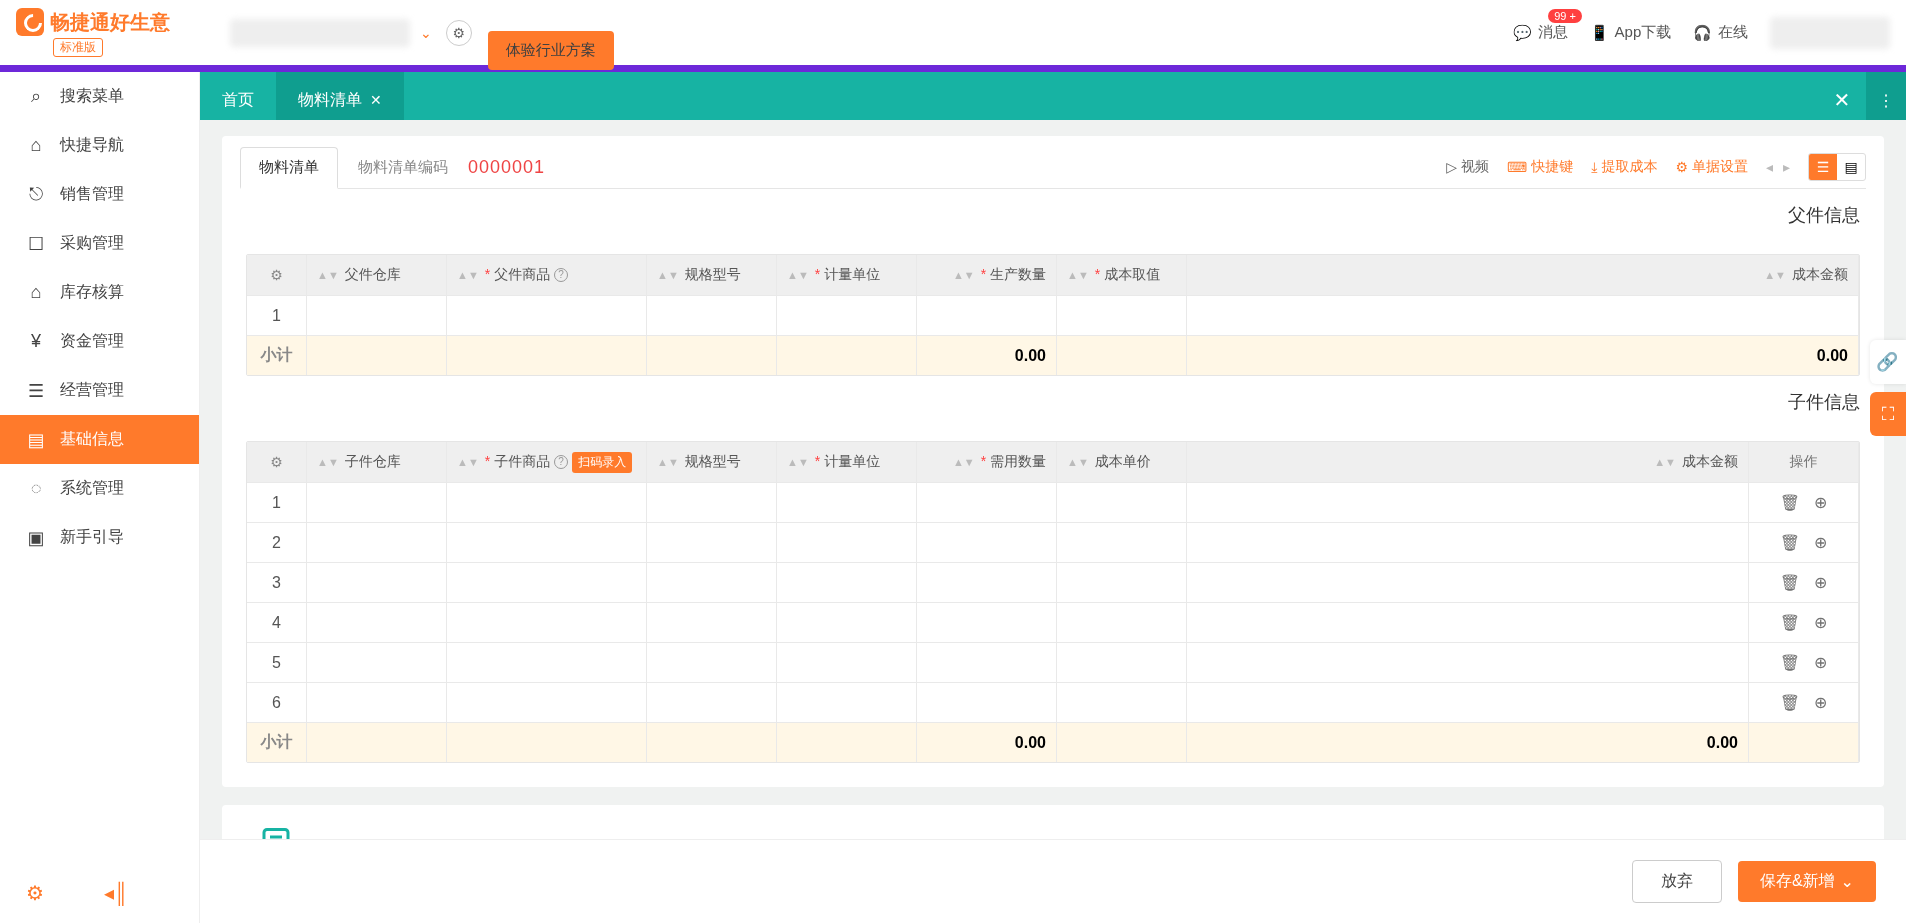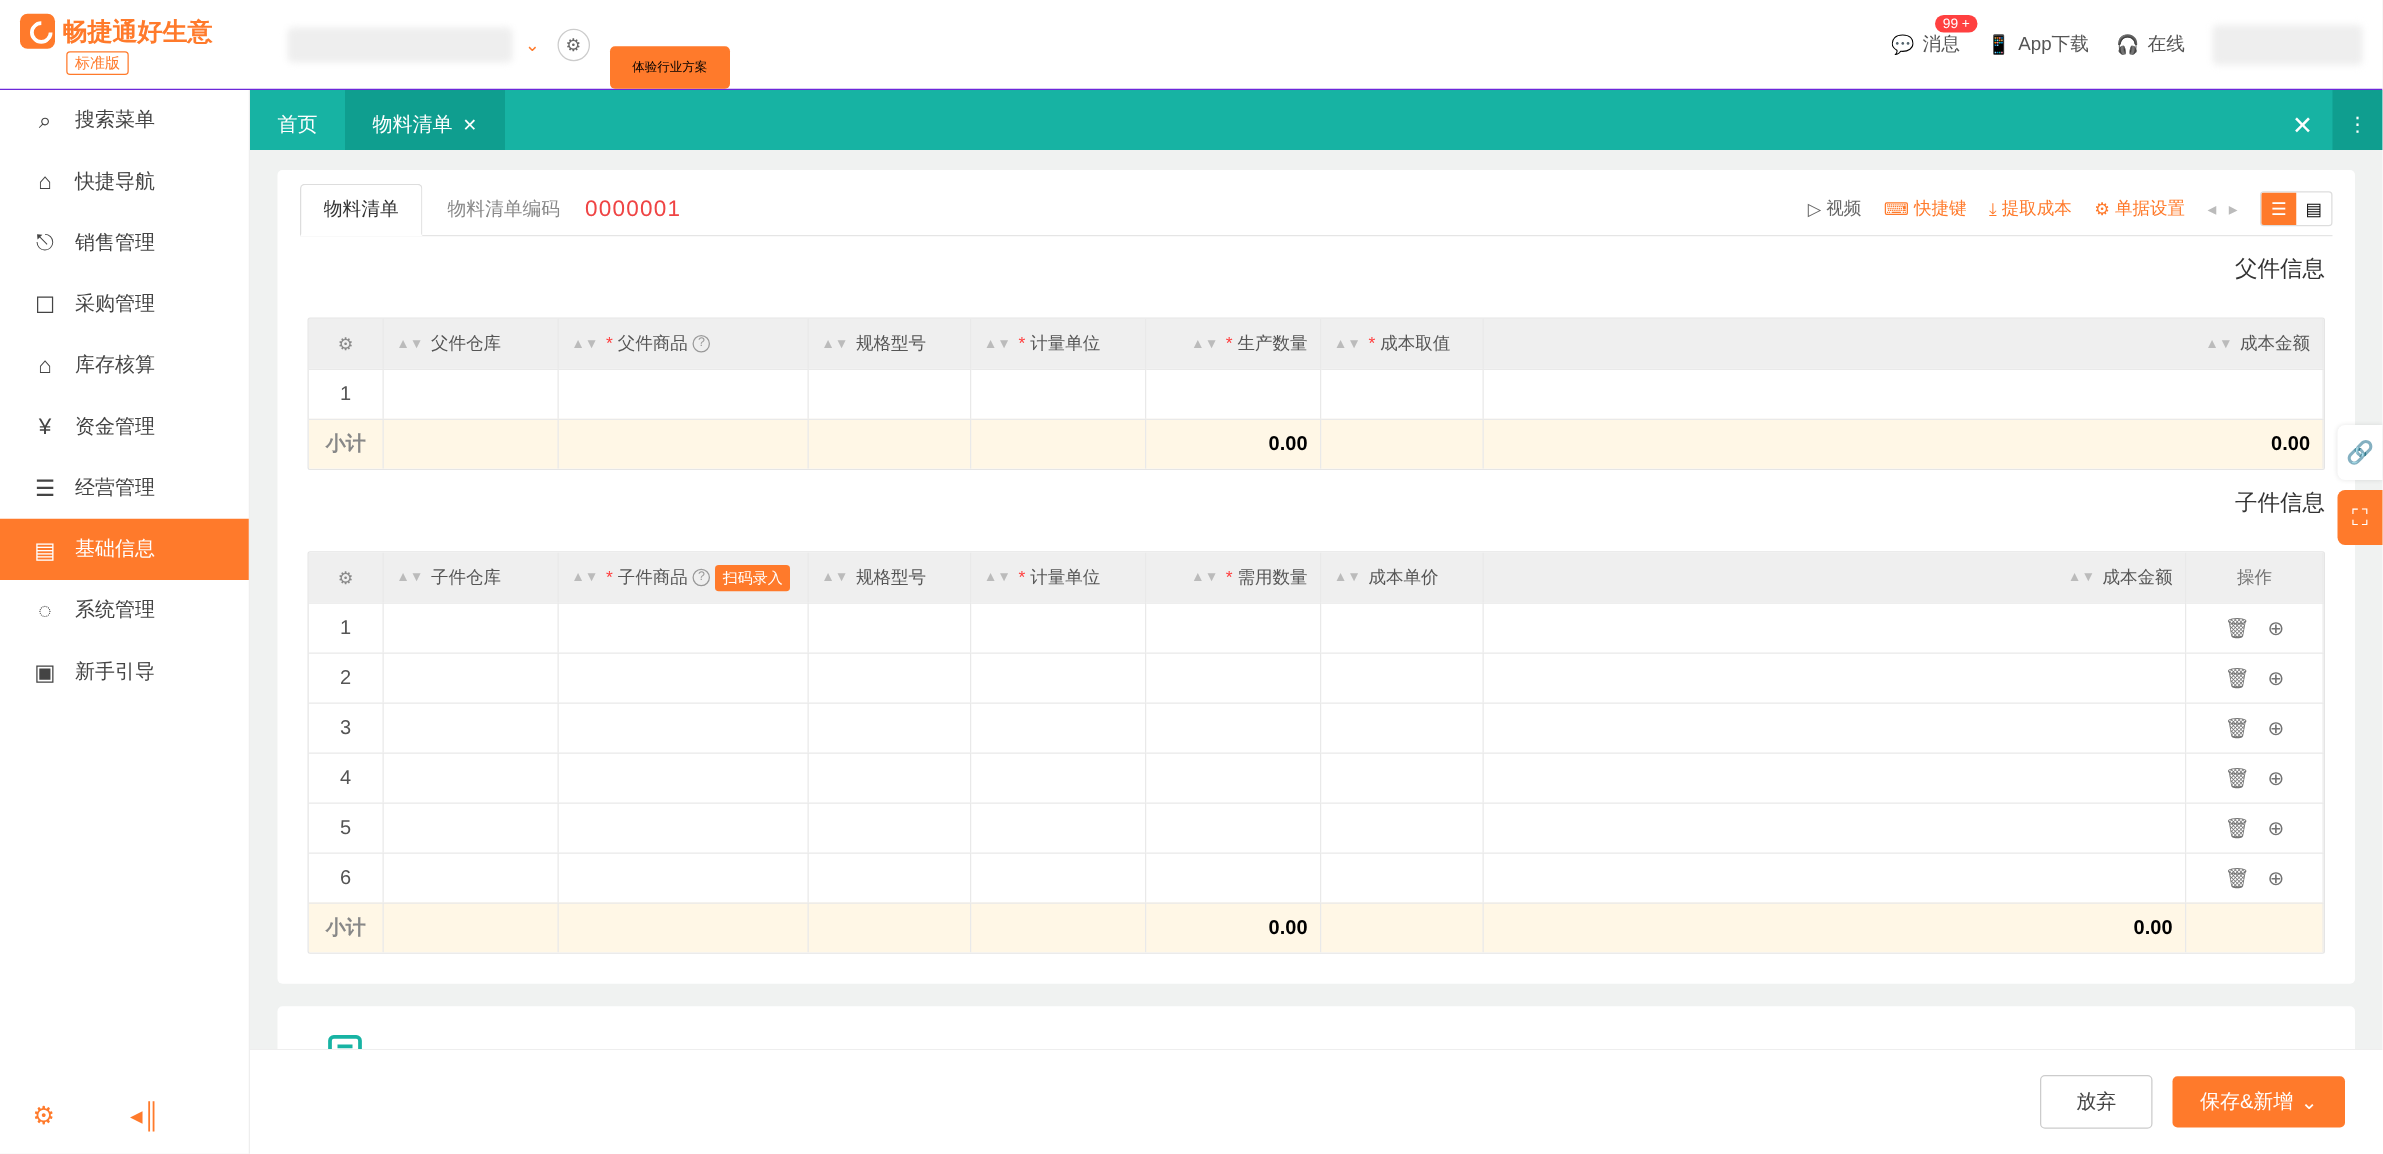--- a/index.html
+++ b/index.html
@@ -1,30 +1,30 @@
 <!DOCTYPE html>
 <html><head>
 <meta charset="utf-8">
 <style>
 * { margin:0; padding:0; box-sizing:border-box; font-family:"Microsoft YaHei",Arial,sans-serif; }
 body { background:#f5f5f5; width:1906px; height:923px; overflow:hidden; position:relative; }
 
 
-#hdr { height:72px; background:#fff; display:flex; align-items:center; padding:0 16px; border-bottom:1px solid #6d28d9; }
+#hdr { height:72px; background:#fff; display:flex; align-items:center; padding:0 16px; border-bottom:7px solid #6d28d9; }
 #logo-box { display:flex; flex-direction:column; align-items:flex-start; margin-right:60px; }
 #logo-row { display:flex; align-items:center; gap:6px; }
 #logo-ic { width:28px; height:28px; background:#ff7a2b; border-radius:6px; position:relative; }
 #logo-ic:before { content:""; position:absolute; left:8px; top:6px; width:12px; height:12px; border:3px solid #fff; border-radius:50%; border-top-color:transparent; transform:rotate(45deg); }
 #logo-txt { font-size:20px; font-weight:600; color:#ff7a2b; }
 #logo-sub { font-size:12px; color:#ff7a2b; border:1px solid #ff7a2b; padding:0 6px; border-radius:3px; margin-top:2px;margin-left:37px; }
 #org-sel { display:flex; align-items:center; gap:10px; margin-right:14px; }
 #org-blur { width:180px; height:28px; background:#eee; filter:blur(3px); border-radius:4px; }
 #org-chev { color:#ff7a2b; font-size:14px; }
 #gear1 { width:26px; height:26px; border:1px solid #ccc; border-radius:50%; display:flex; align-items:center; justify-content:center; color:#666; font-size:14px; margin-right:16px; }
-#cta { background:#ff7a2b; color:#000000; border:none; padding:10px 18px; border-radius:4px; font-size:10px; cursor:pointer;margin-top:36px; }
+#cta { background:#ff7a2b; color:#404040; border:none; padding:10px 18px; border-radius:4px; font-size:15px; cursor:pointer;margin-top:36px; }
 #hdr-r { margin-left:auto; display:flex; align-items:center; gap:22px; color:#555; font-size:15px; }
 .hdr-item { display:flex; align-items:center; gap:6px; cursor:pointer; }
 #msg-badge { position:relative; }
 #msg-badge:after { content:attr(data-b); position:absolute; top:-14px; right:-14px; background:#ff4040; color:#fff; font-size:11px; padding:1px 6px; border-radius:10px; }
 #user-blur { width:120px; height:32px; background:#eee; filter:blur(3px); border-radius:4px; }
 
 
 #sb { position:absolute; left:0; top:72px; bottom:0; width:200px; background:#fff; border-right:1px solid #eee; display:flex; flex-direction:column; }
 .sb-it { display:flex; align-items:center; gap:14px; padding:14px 26px; color:#444; font-size:16px; cursor:pointer; }
 .sb-it.active { background:#ff7a2b; color:#fff; }

